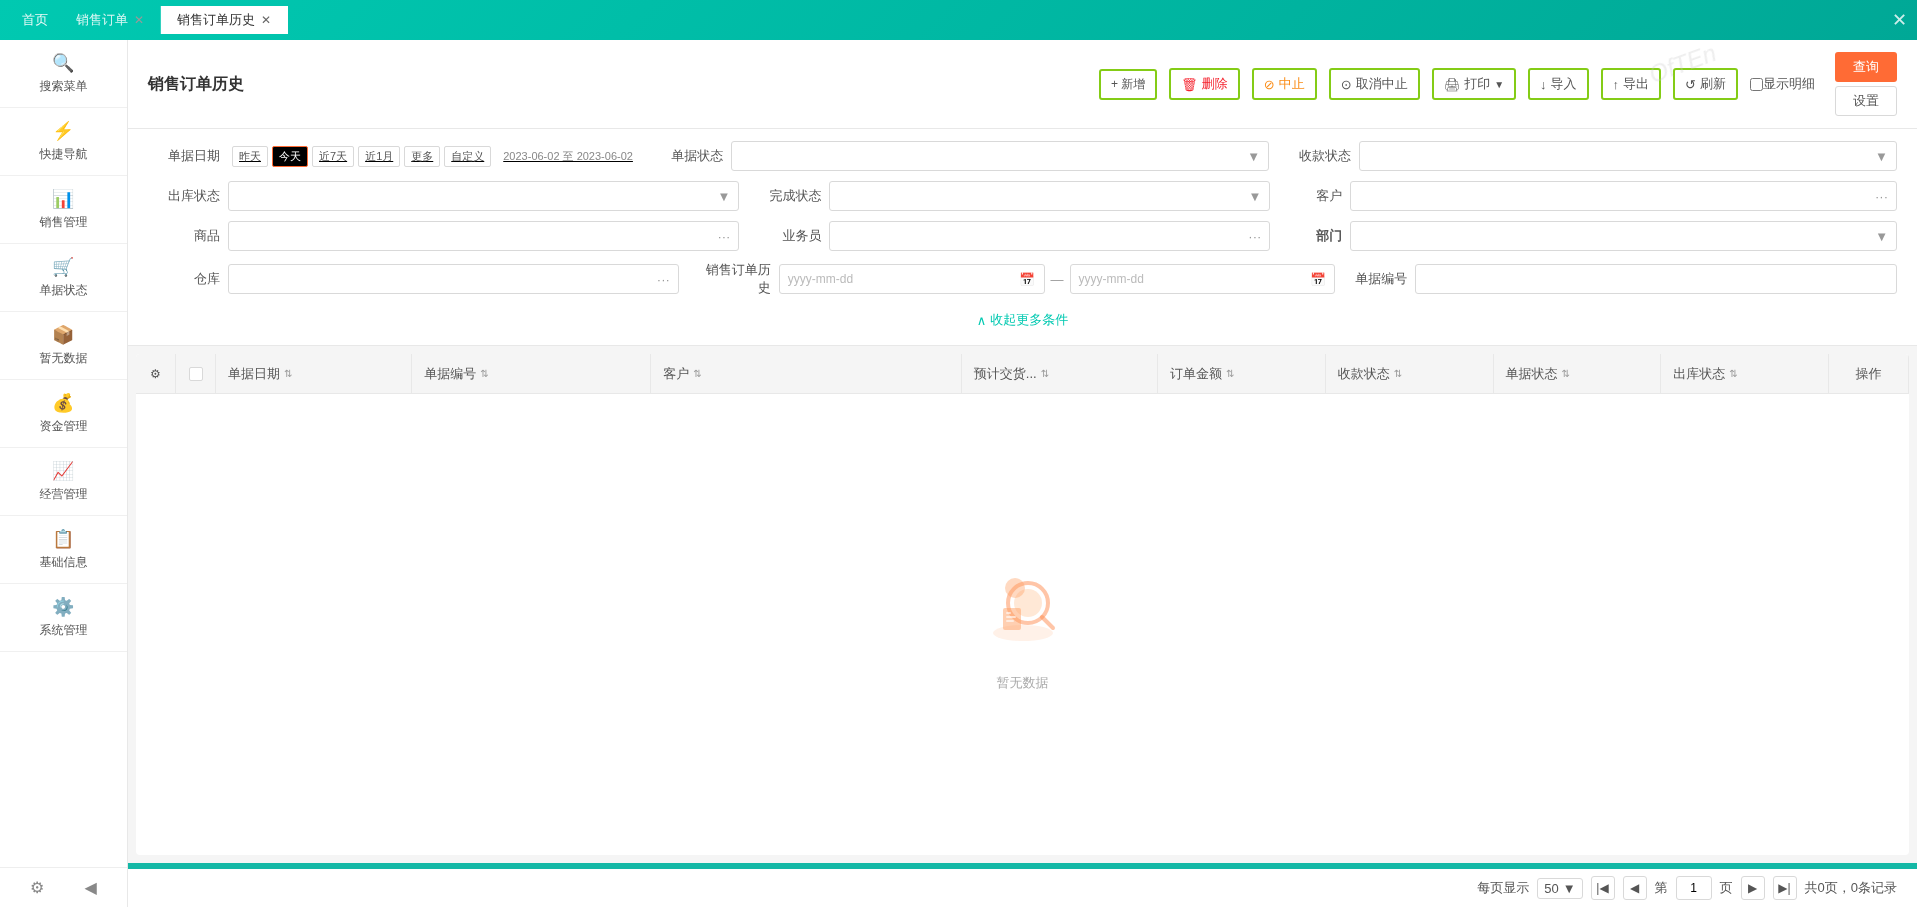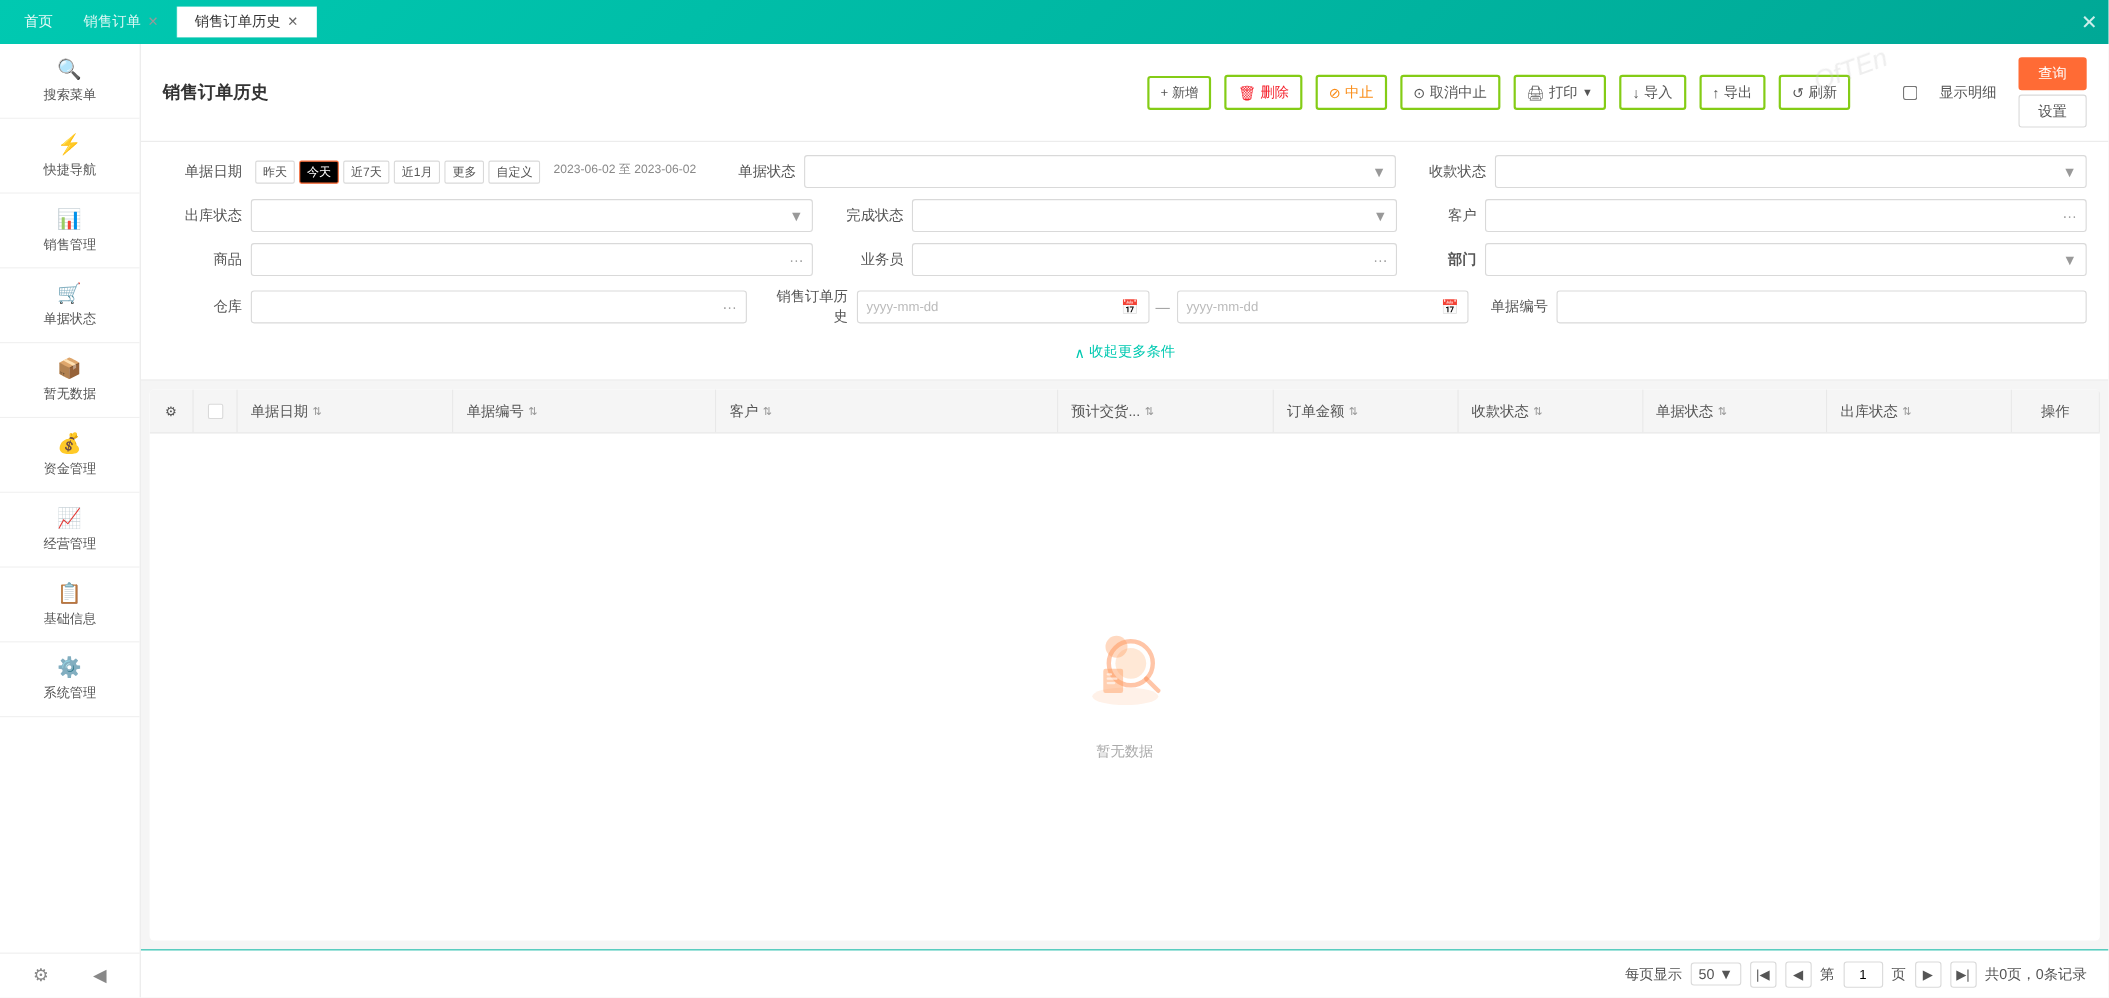--- a/index.html
+++ b/index.html
@@ -123,21 +123,21 @@
     }
     .btn-settings {
       background: white;
       color: #555;
       border: 1px solid #d9d9d9;
       padding: 5px 14px;
       border-radius: 3px;
       cursor: pointer;
       font-size: 13px;
     }
-    .display-toggle { display: flex; align-items: center; gap: 20px; font-size: 12px; color: #555; margin-left: 36px; }
+    .display-toggle { display: flex; align-items: center; gap: 0; font-size: 12px; color: #555; }
 
     
     .filter-area {
       background: white;
       padding: 12px 20px;
       border-bottom: 1px solid #e8e8e8;
       flex-shrink: 0;
     }
     .filter-row {
       display: flex;
@@ -267,21 +267,21 @@
       gap: 16px;
     }
     .empty-icon {
       width: 100px;
       height: 100px;
     }
 
     
     .pagination {
       background: white;
-      border-top: 1px solid #14b8a6;
+      border-top: 6px solid #14b8a6;
       height: 44px;
       display: flex;
       align-items: center;
       justify-content: flex-end;
       padding: 0 20px;
       gap: 8px;
       font-size: 12px;
       color: #555;
       flex-shrink: 0;
     }
@@ -442,21 +442,21 @@
       <div style="margin-left: 8px; display: flex; flex-direction: column; gap: 4px;">
         <button class="btn-query">查询</button>
         <button class="btn-settings">设置</button>
       </div>
     </div>
 
     <div class="filter-area">
 
       <div class="filter-row">
         <span class="filter-label">单据日期</span>
-        <div style="display:flex;align-items:flex-start;flex:1;gap:6px;">
+        <div style="display:flex;align-items:center;flex:1;gap:6px;text-decoration:underline;">
           <div class="date-range-btns">
             <button class="date-btn">昨天</button>
             <button class="date-btn active">今天</button>
             <button class="date-btn">近7天</button>
             <button class="date-btn">近1月</button>
             <button class="date-btn">更多</button>
             <button class="date-btn">自定义</button>
           </div>
           <span class="date-range-text">2023-06-02 至 2023-06-02</span>
         </div>

